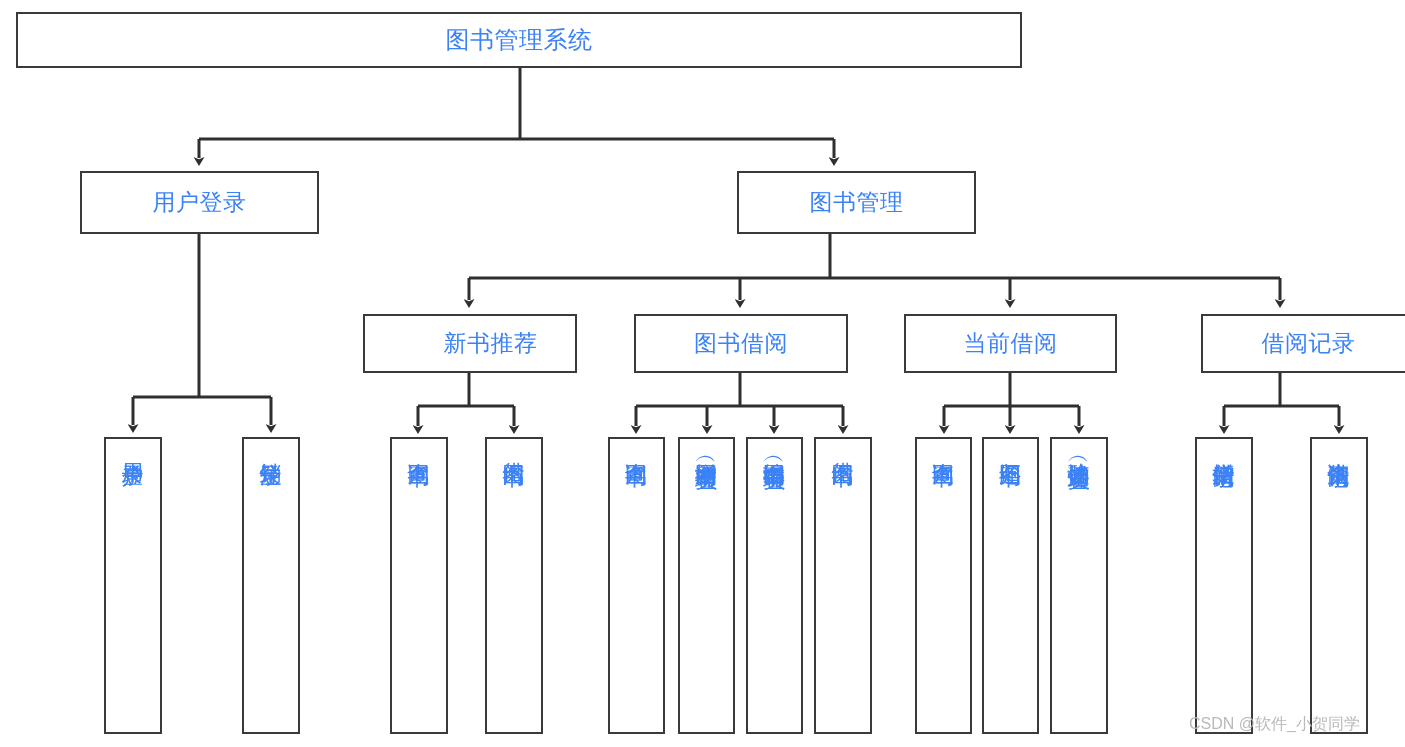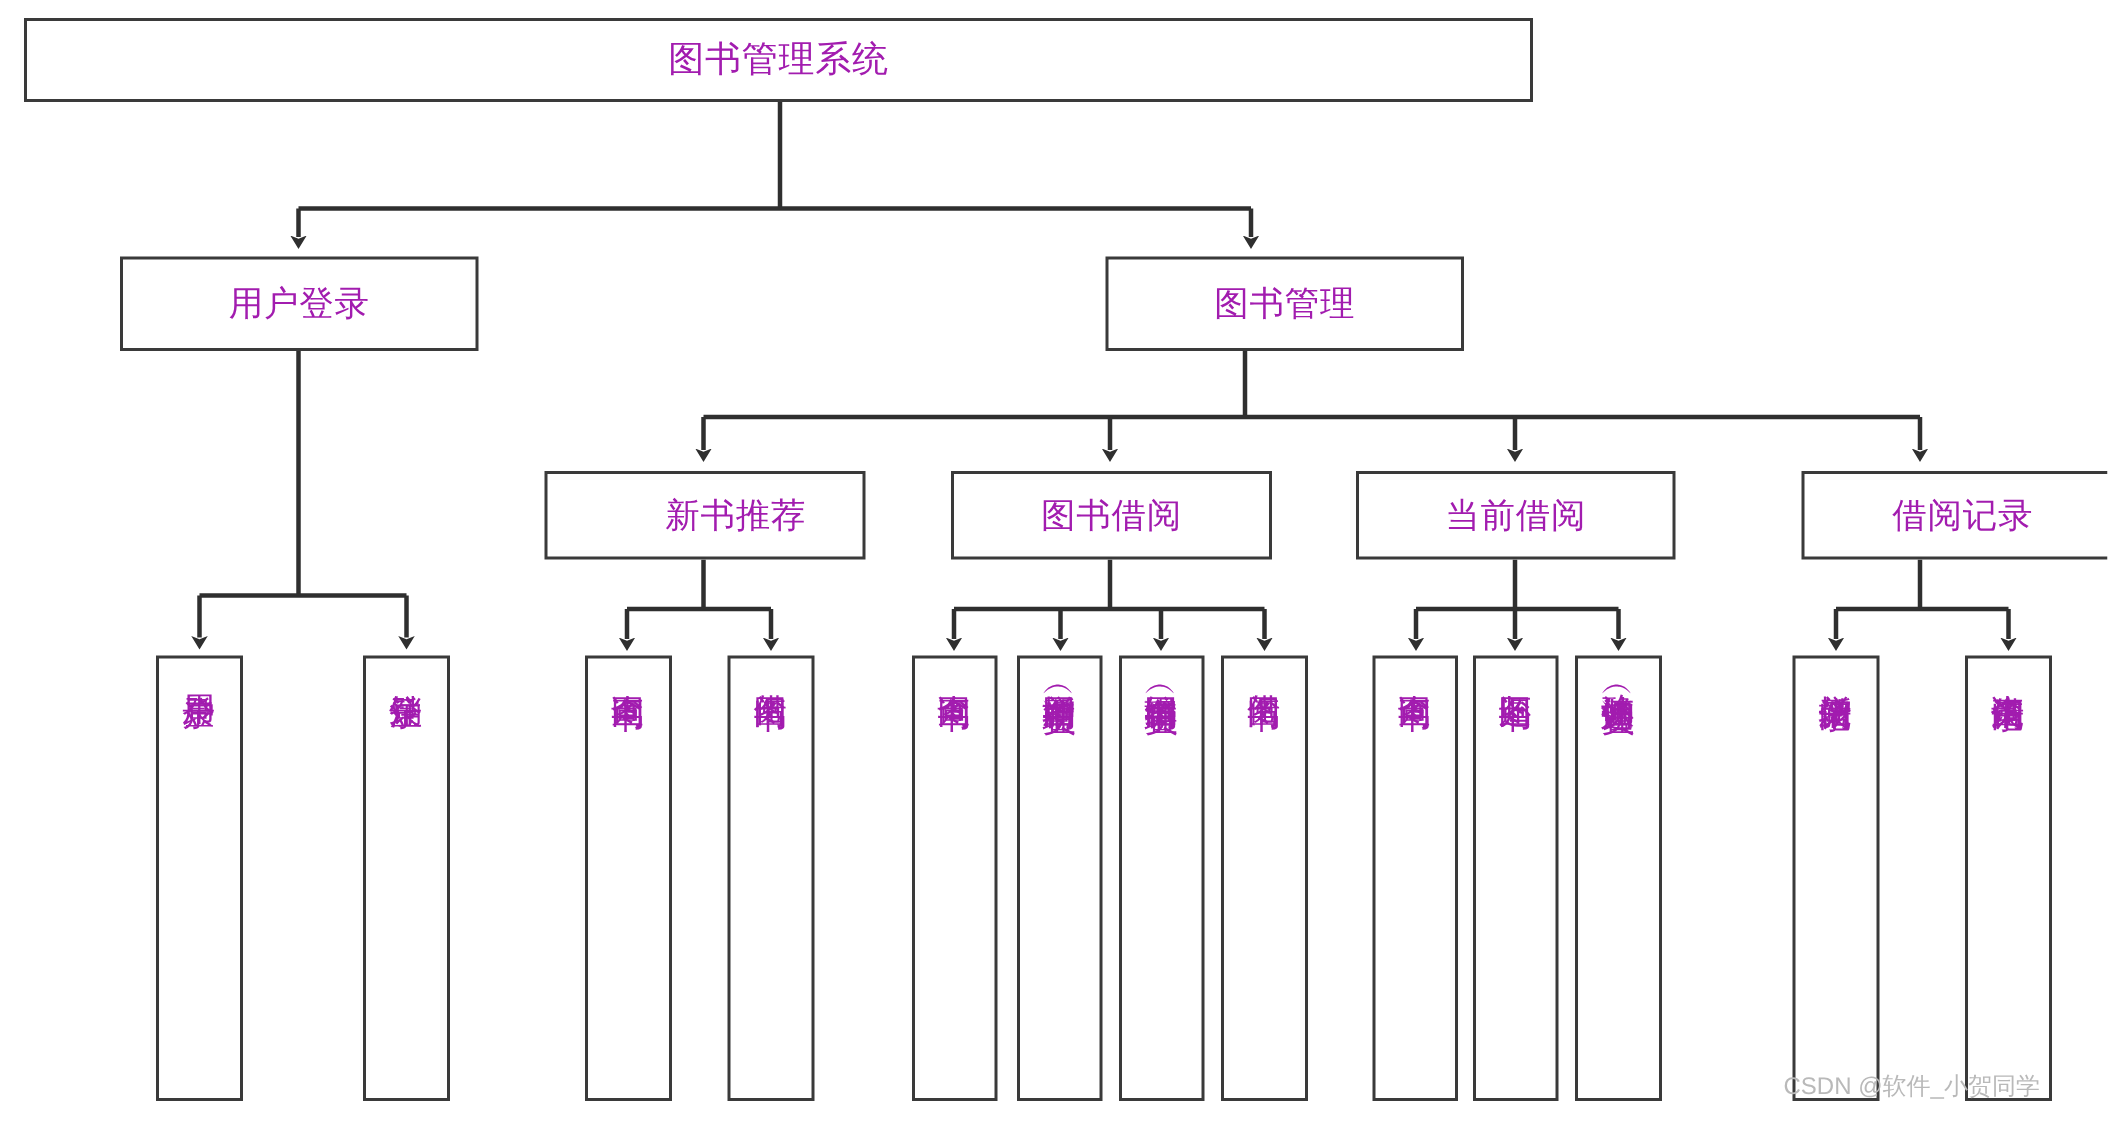--- a/index.html
+++ b/index.html
@@ -24,21 +24,21 @@
     pointer-events: none;
   }
   .node {
     position: absolute;
     box-sizing: border-box;
     border: 2.5px solid #3a3a3a;
     background: #ffffff;
     display: flex;
     align-items: center;
     justify-content: center;
-    color: #a21caf;
+    color: #3b82f6;
     z-index: 2;
   }
   .node .label {
     display: block;
     text-align: center;
     line-height: 1.12;
     letter-spacing: 0.5px;
     white-space: pre-line;
   }
   

